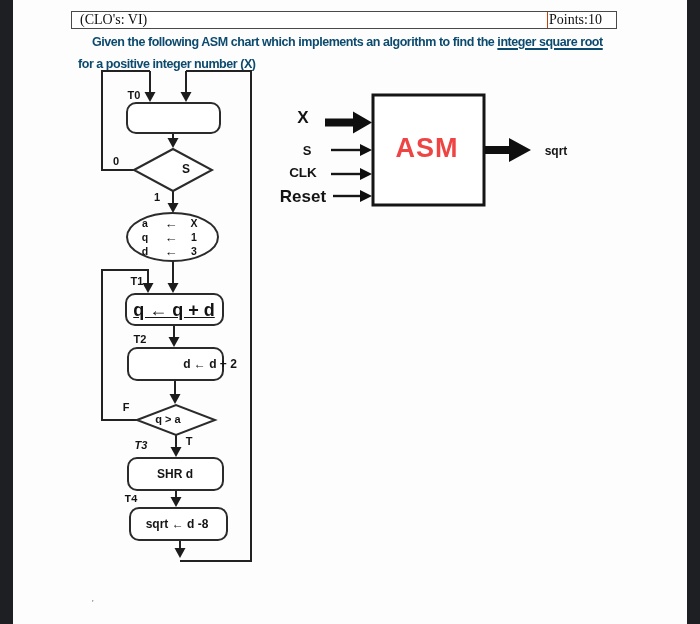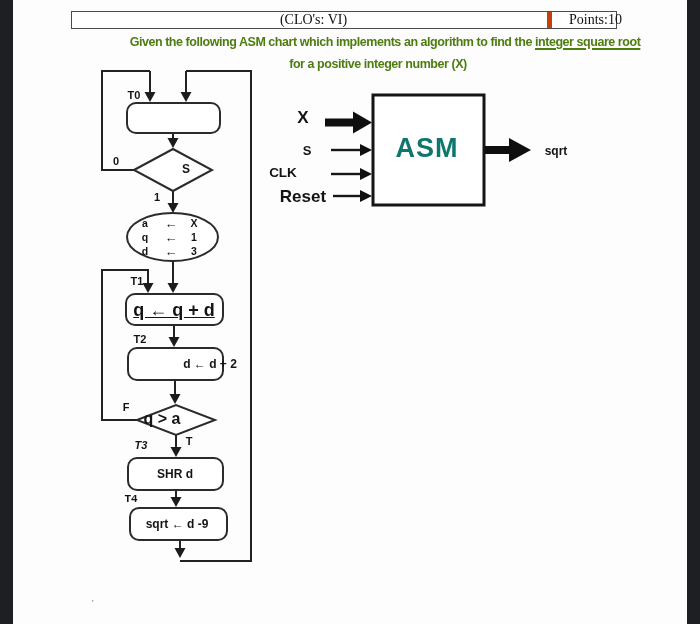--- a/index.html
+++ b/index.html
@@ -1,40 +1,40 @@
 <!DOCTYPE html>
 <html><head>
 <meta charset="utf-8">
 <style>
   html,body{margin:0;padding:0;background:#e9e9e9;}
   #screen{position:relative;width:700px;height:624px;background:#fdfdfd;overflow:hidden;
-          font-family:"Liberation Sans",sans-serif;text-align:center;}
+          font-family:"Liberation Sans",sans-serif;}
   .edge-bar{position:absolute;top:0;bottom:0;width:13px;background:#1e1f22;}
   #edge-left{left:0;}
   #edge-right{right:0;}
 
   
   #header-table{position:absolute;left:71px;top:11px;width:546px;height:18px;
     border:1px solid #4a4a4a;display:flex;box-sizing:border-box;
     font-family:"Liberation Serif",serif;font-size:14px;line-height:16px;color:#101010;background:#fff;}
   #header-clo{flex:1;padding-left:8px;}
-  #header-points{width:69px;border-left:5px solid #c2410c;padding-left:17px;box-sizing:border-box;}
+  #header-points{width:69px;border-left:1px solid #c2410c;padding-left:1px;box-sizing:border-box;}
 
   
-  #question{position:absolute;left:78px;top:31px;width:600px;color:#4d7c0f;
+  #question{position:absolute;left:78px;top:31px;width:600px;color:#0c4a6e;
     font-weight:bold;font-size:12.5px;letter-spacing:-0.45px;line-height:22px;}
   #question .q-line{white-space:nowrap;}
   #q-line1{padding-left:14px;}
   #q-underline{text-decoration:underline;text-decoration-thickness:1.5px;text-underline-offset:2px;}
 
   
   .lbl{position:absolute;transform:translate(-50%,-50%);font-weight:bold;color:#141414;
        white-space:nowrap;font-size:11px;line-height:1;}
   .arrow-glyph{font-size:13px;}
-  #asm-name{color:#0f766e;letter-spacing:1px;}
+  #asm-name{color:#ef4444;letter-spacing:1px;}
 
   svg{position:absolute;left:0;top:0;}
   .fc-line{stroke:#222;stroke-width:2;fill:none;}
   .fc-shape{stroke:#2b2b2b;stroke-width:2;fill:#fff;}
   .fc-head{fill:#1c1c1c;stroke:none;}
   .blk{stroke:#151515;stroke-width:3;fill:#fff;}
   .thin-sig{stroke:#161616;stroke-width:2.4;fill:none;}
   .fat-arrow{fill:#0f0f0f;stroke:none;}
   #stray-mark{position:absolute;left:92px;top:598px;font-size:9px;color:#666;font-family:"Liberation Serif",serif;}
 </style>
@@ -125,28 +125,28 @@
   <span class="lbl" style="left:194px;top:237px;font-size:10.5px;">1</span>
   <span class="lbl" style="left:145px;top:251px;font-size:10.5px;">d</span>
   <span class="lbl arrow-glyph" style="left:171px;top:251px;">←</span>
   <span class="lbl" style="left:194px;top:251px;font-size:10.5px;">3</span>
 
   <span class="lbl" style="left:137px;top:281px;">T1</span>
   <span class="lbl" style="left:174px;top:310px;font-size:18px;text-decoration:underline;">q  ←  q + d</span>
   <span class="lbl" style="left:140px;top:339px;">T2</span>
   <span class="lbl" style="left:175px;top:364px;font-size:12px;margin-left:35px;">d  ←  d + 2</span>
   <span class="lbl" style="left:126px;top:407px;">F</span>
-  <span class="lbl" style="left:162px;top:419px;font-size:16px;">q &gt; a</span>
+  <span class="lbl" style="left:168px;top:419px;font-size:11px;">q &gt; a</span>
   <span class="lbl" style="left:189px;top:441px;">T</span>
   <span class="lbl" style="left:141px;top:445px;font-style:italic;">T3</span>
   <span class="lbl" style="left:175px;top:474px;font-size:12px;">SHR  d</span>
   <span class="lbl" style="left:131px;top:499px;font-family:Liberation Mono, monospace;">T4</span>
-  <span class="lbl" style="left:177px;top:524px;font-size:12px;">sqrt ←   d -9</span>
+  <span class="lbl" style="left:177px;top:524px;font-size:12px;">sqrt ←   d -8</span>
 
   <span class="lbl" style="left:303px;top:117px;font-size:17px;">X</span>
   <span class="lbl" style="left:307px;top:150px;font-size:13px;">S</span>
-  <span class="lbl" style="left:283px;top:173px;font-size:13.5px;">CLK</span>
+  <span class="lbl" style="left:303px;top:173px;font-size:13.5px;">CLK</span>
   <span class="lbl" style="left:303px;top:196px;font-size:17px;">Reset</span>
   <span class="lbl" id="asm-name" style="left:427px;top:148px;font-size:27px;">ASM</span>
   <span class="lbl" style="left:556px;top:151px;font-size:12px;">sqrt</span>
 
   <span id="stray-mark">'</span>
 </div>
 
 </body></html>

